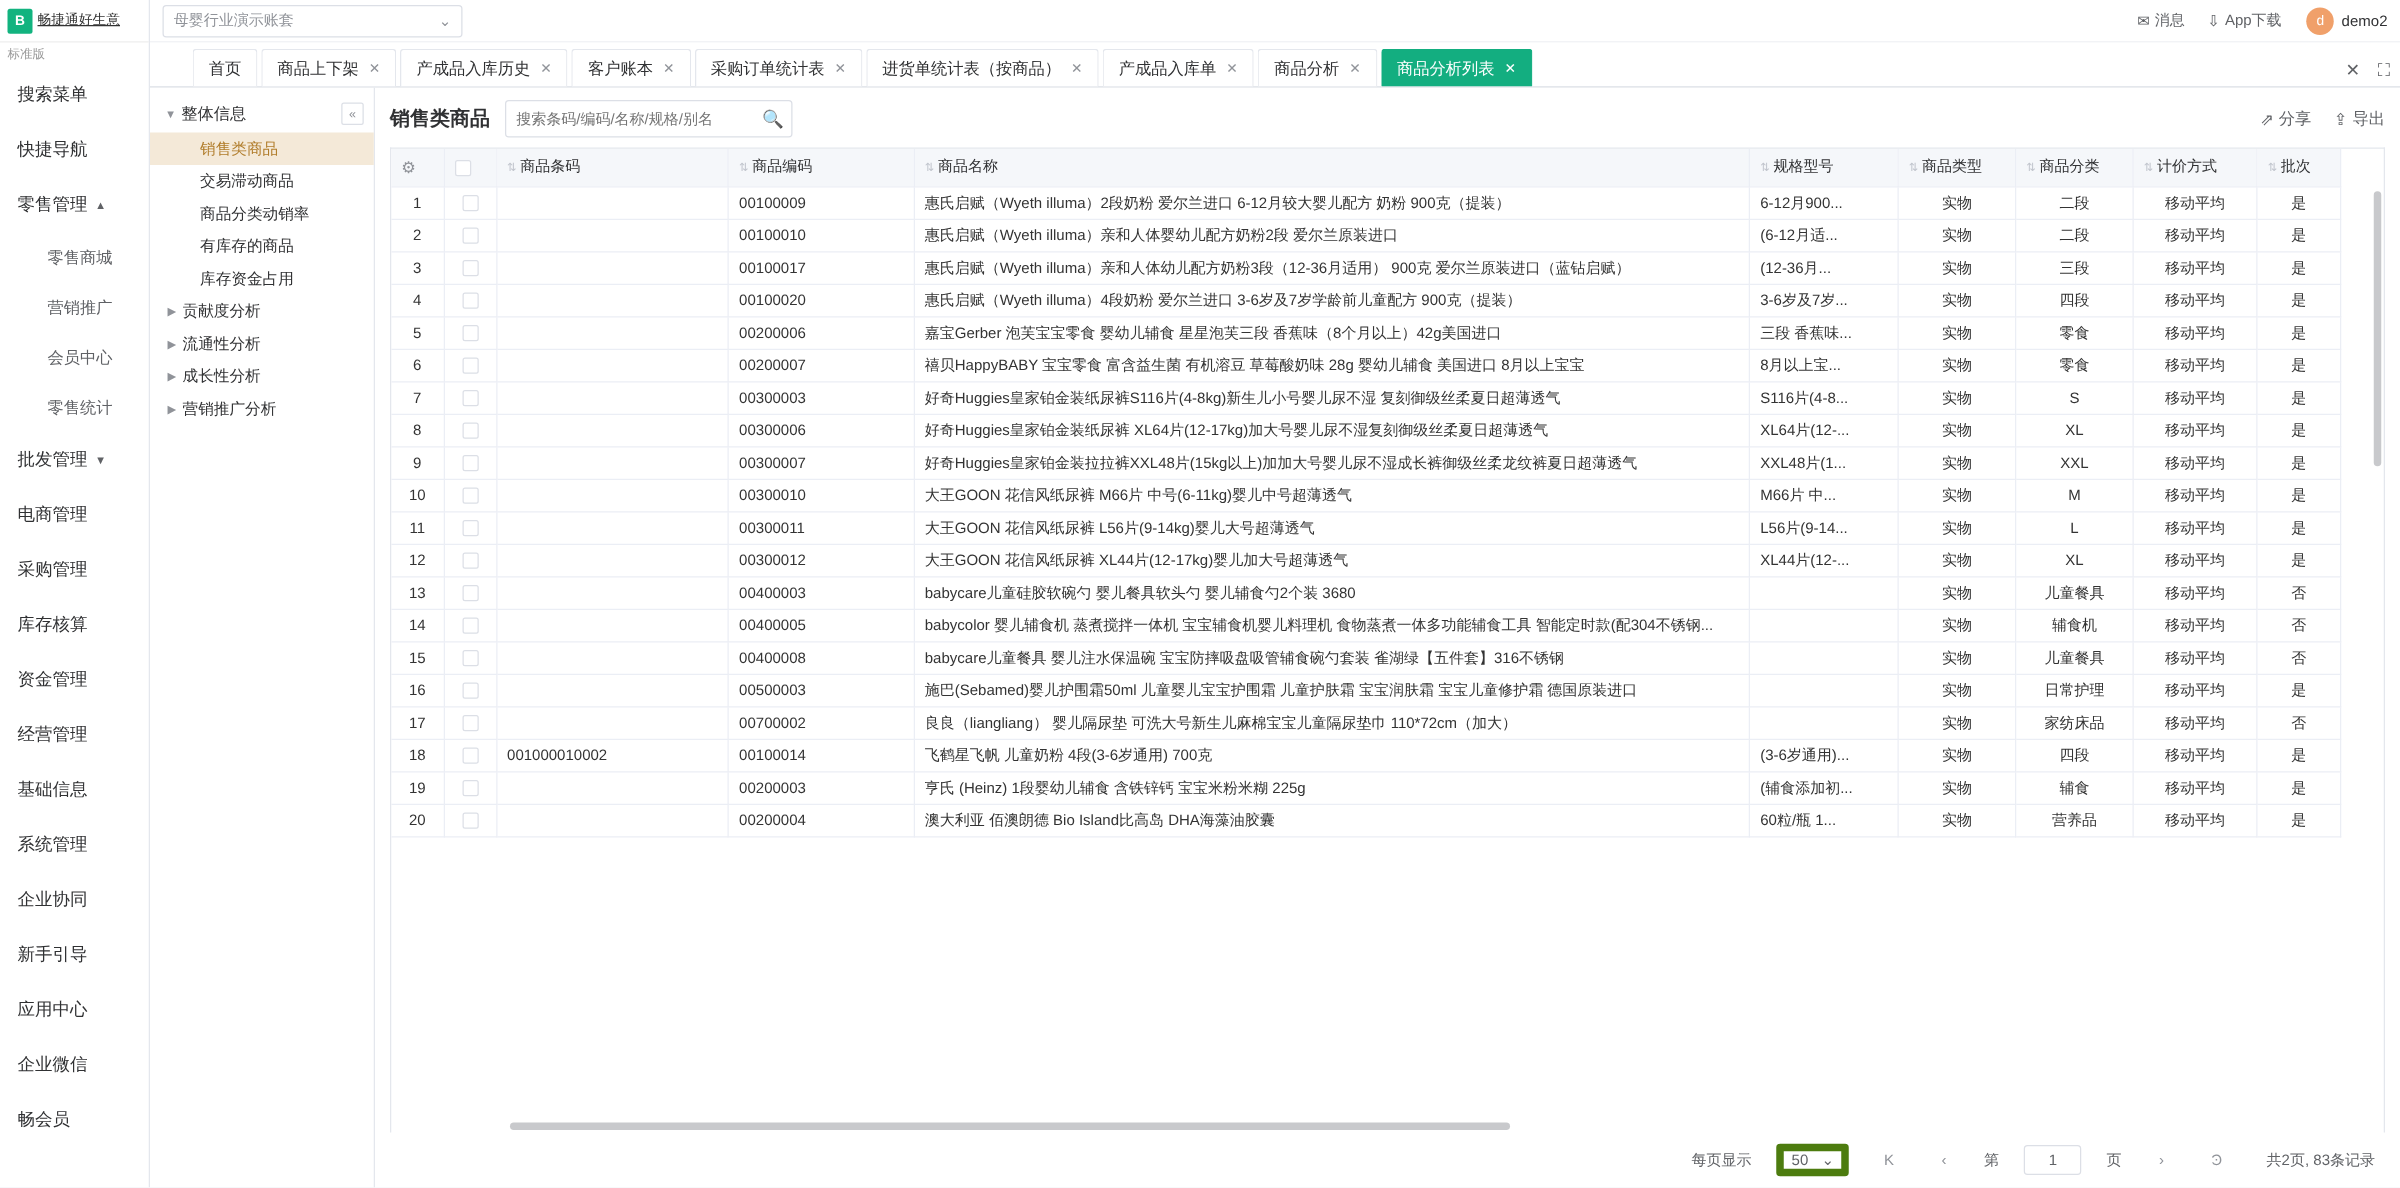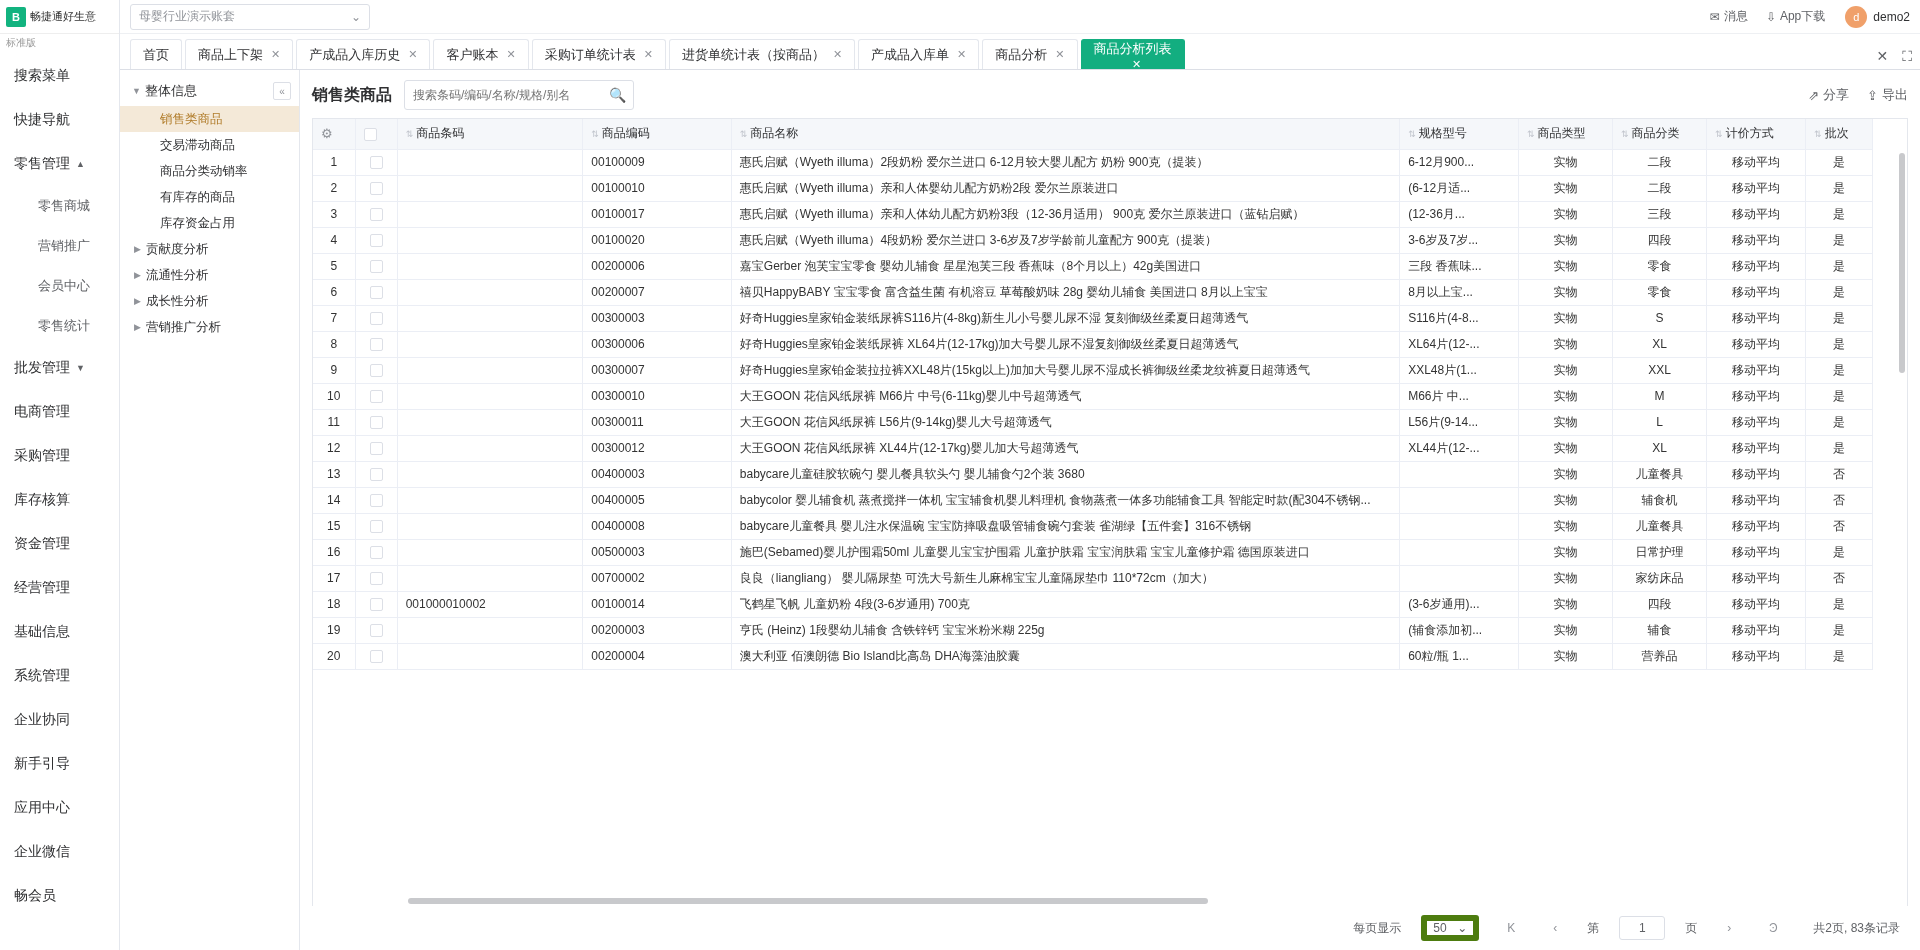--- a/index.html
+++ b/index.html
@@ -29,21 +29,21 @@
     border-bottom: 1px solid #eee;
   }
   .brand-logo {
     width: 20px; height: 20px;
     background: #12b37f;
     color: #fff; font-size: 11px;
     display: flex; align-items: center; justify-content: center;
     border-radius: 2px; margin-right: 4px;
     font-weight: bold;
   }
-  .brand-text { font-size: 11px; color: #333; line-height: 1.1; }
+  .brand-text { font-size: 11px; color: #333; line-height: 1.1; text-decoration: underline; }
   .brand-sub { font-size: 10px; color: #999; padding: 2px 0 4px 6px; }
   .side-item {
     height: 44px; display: flex; align-items: center;
     padding-left: 14px; font-size: 14px; color: #303133;
     cursor: pointer; position: relative;
   }
   .side-item .caret { margin-left: 6px; font-size: 9px; color: #606266; }
   .side-sub {
     height: 40px; display: flex; align-items: center;
     padding-left: 14px; font-size: 13px; color: #606266;
@@ -93,21 +93,20 @@
     padding: 0 12px; margin-right: 3px;
     font-size: 13px; color: #303133;
     border: 1px solid #e4e7ed; border-bottom: none;
     background: #fff; cursor: pointer; white-space: nowrap;
     border-radius: 3px 3px 0 0;
   }
   .tab .x { margin-left: 8px; color: #909399; font-size: 11px; }
   .tab.active {
     background: #13ae80; color: #fff; border-color: #13ae80;
     font-weight: normal;
-    flex-direction: column;
   }
   .tab.active .x { color: #fff; }
   .tab-actions {
     position: absolute; right: 8px; bottom: 4px;
     display: flex; gap: 14px; color: #606266; font-size: 14px;
   }
 
   
   .body { flex: 1; display: flex; background: #f0f2f5; min-height: 0; }
 
@@ -313,21 +312,21 @@
         <span>⇩</span>
         <span>App下载</span>
       </div>
       <div class="top-user">
         <span class="avatar">d</span>
         <span>demo2</span>
       </div>
     </div>
 
     <div class="tabbar">
-      <div id="tab-list" style="display:flex;align-items:center;">
+      <div id="tab-list" style="display:flex;align-items:center;margin-left:24px;">
           <div class="tab">
             <span>首页</span>
           </div>
           <div class="tab">
             <span>商品上下架</span>
             <span class="x">✕</span>
           </div>
           <div class="tab">
             <span>产成品入库历史</span>
             <span class="x">✕</span>

